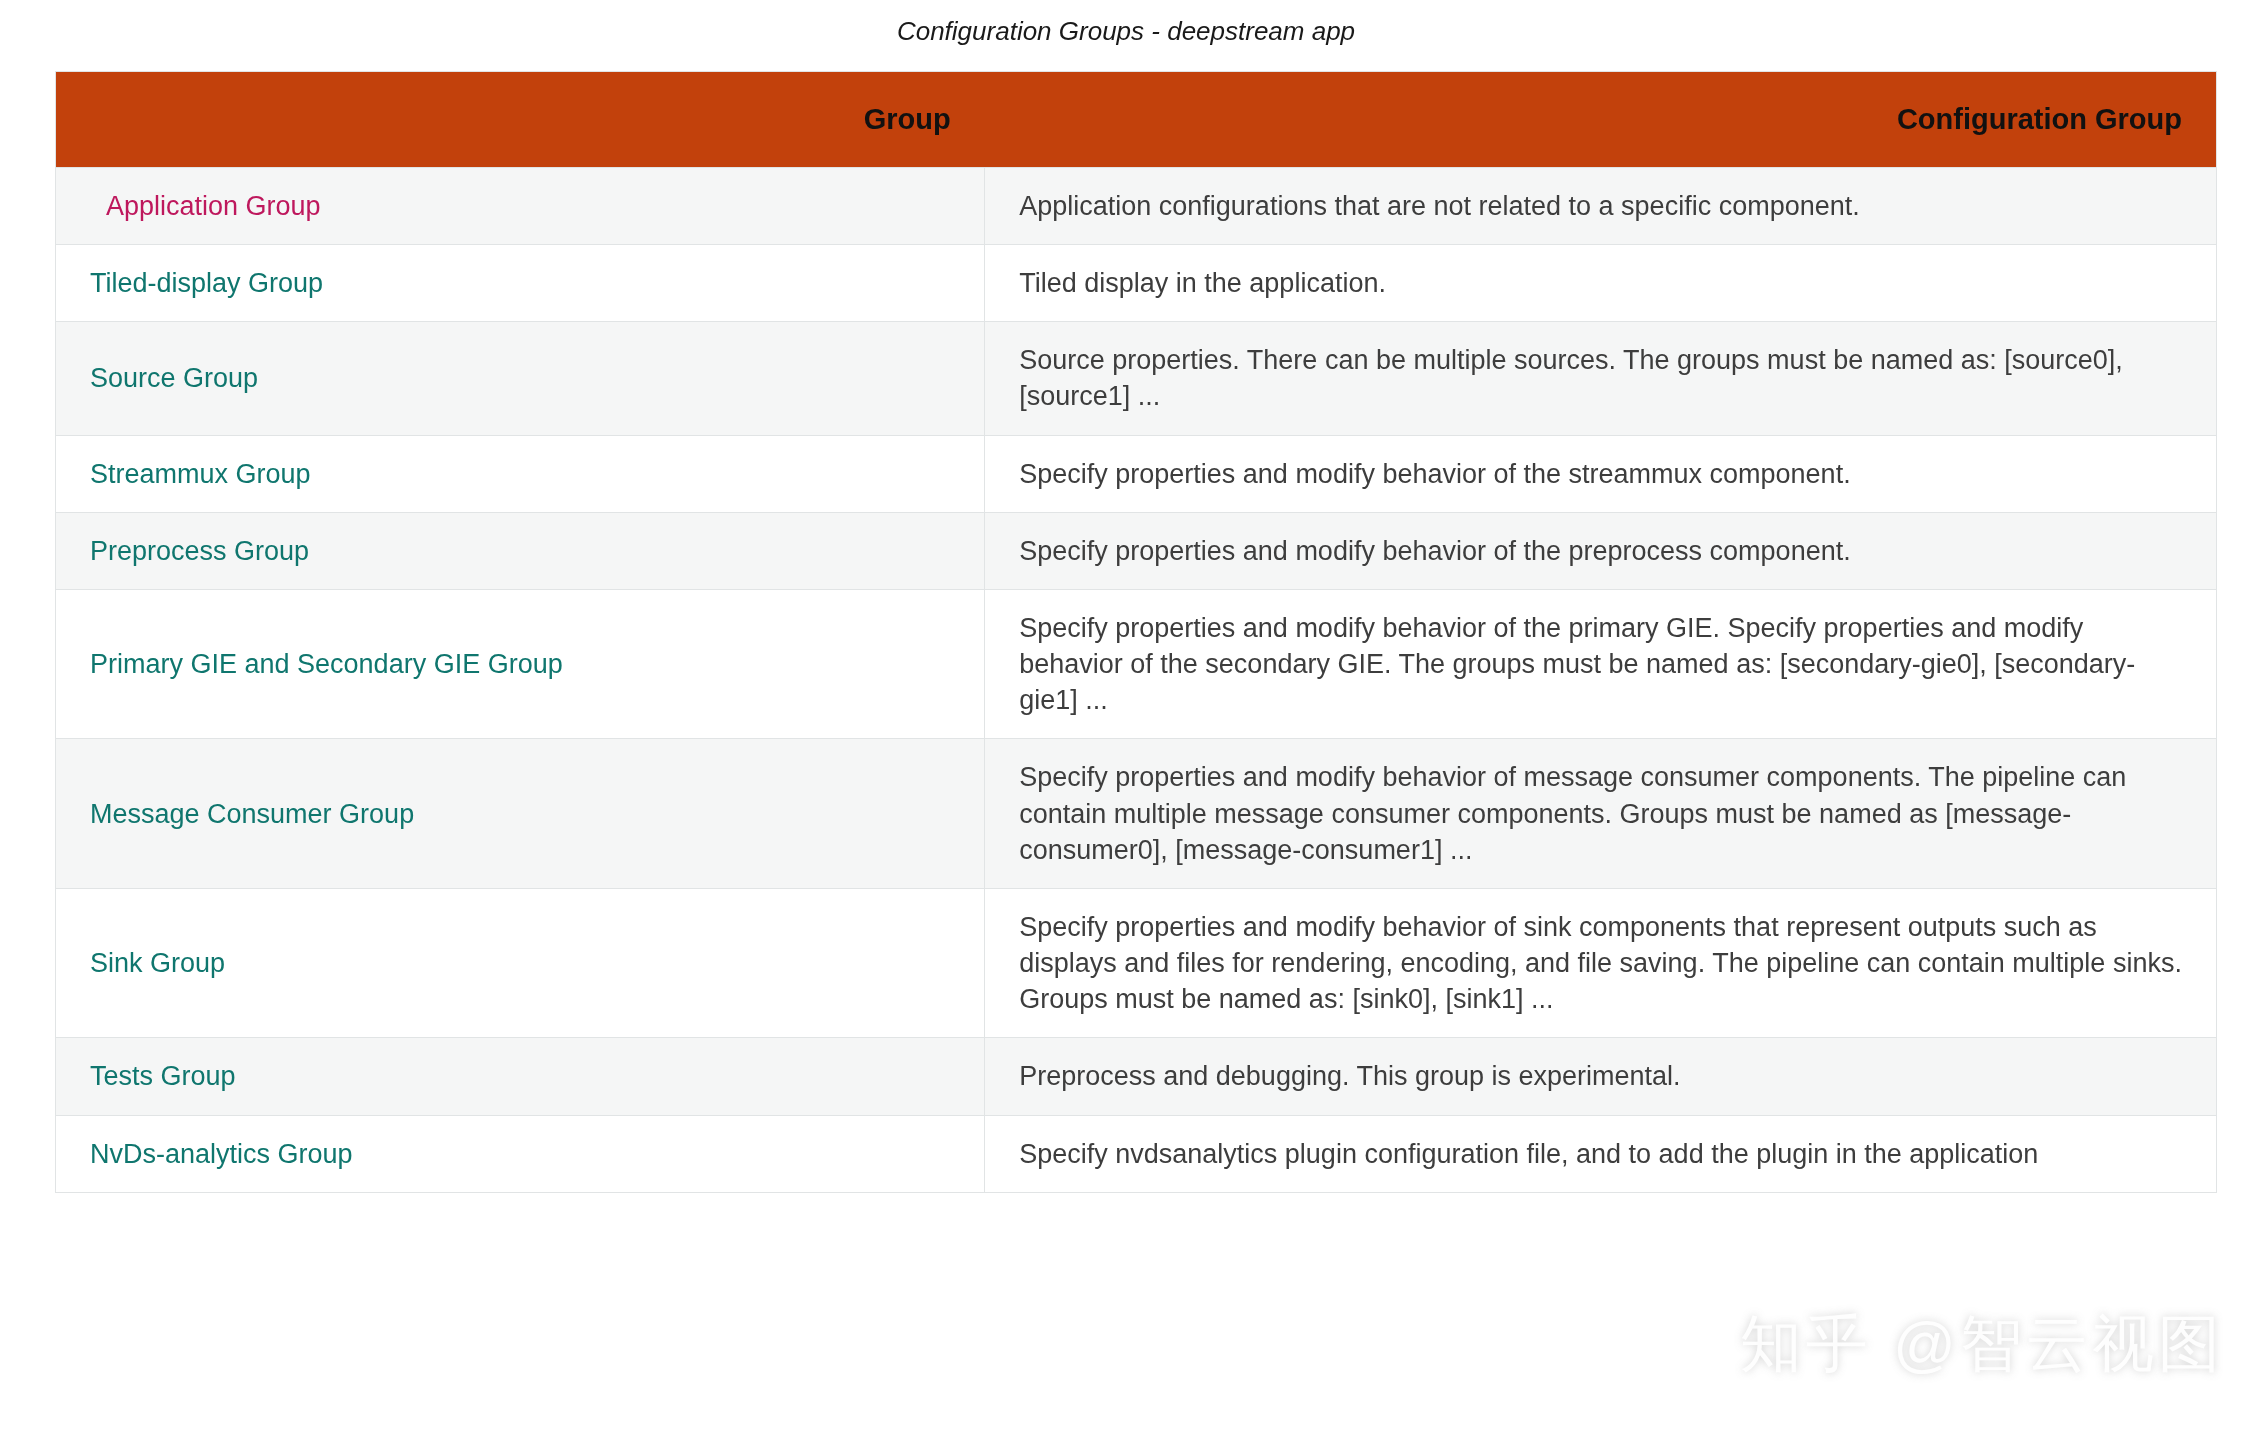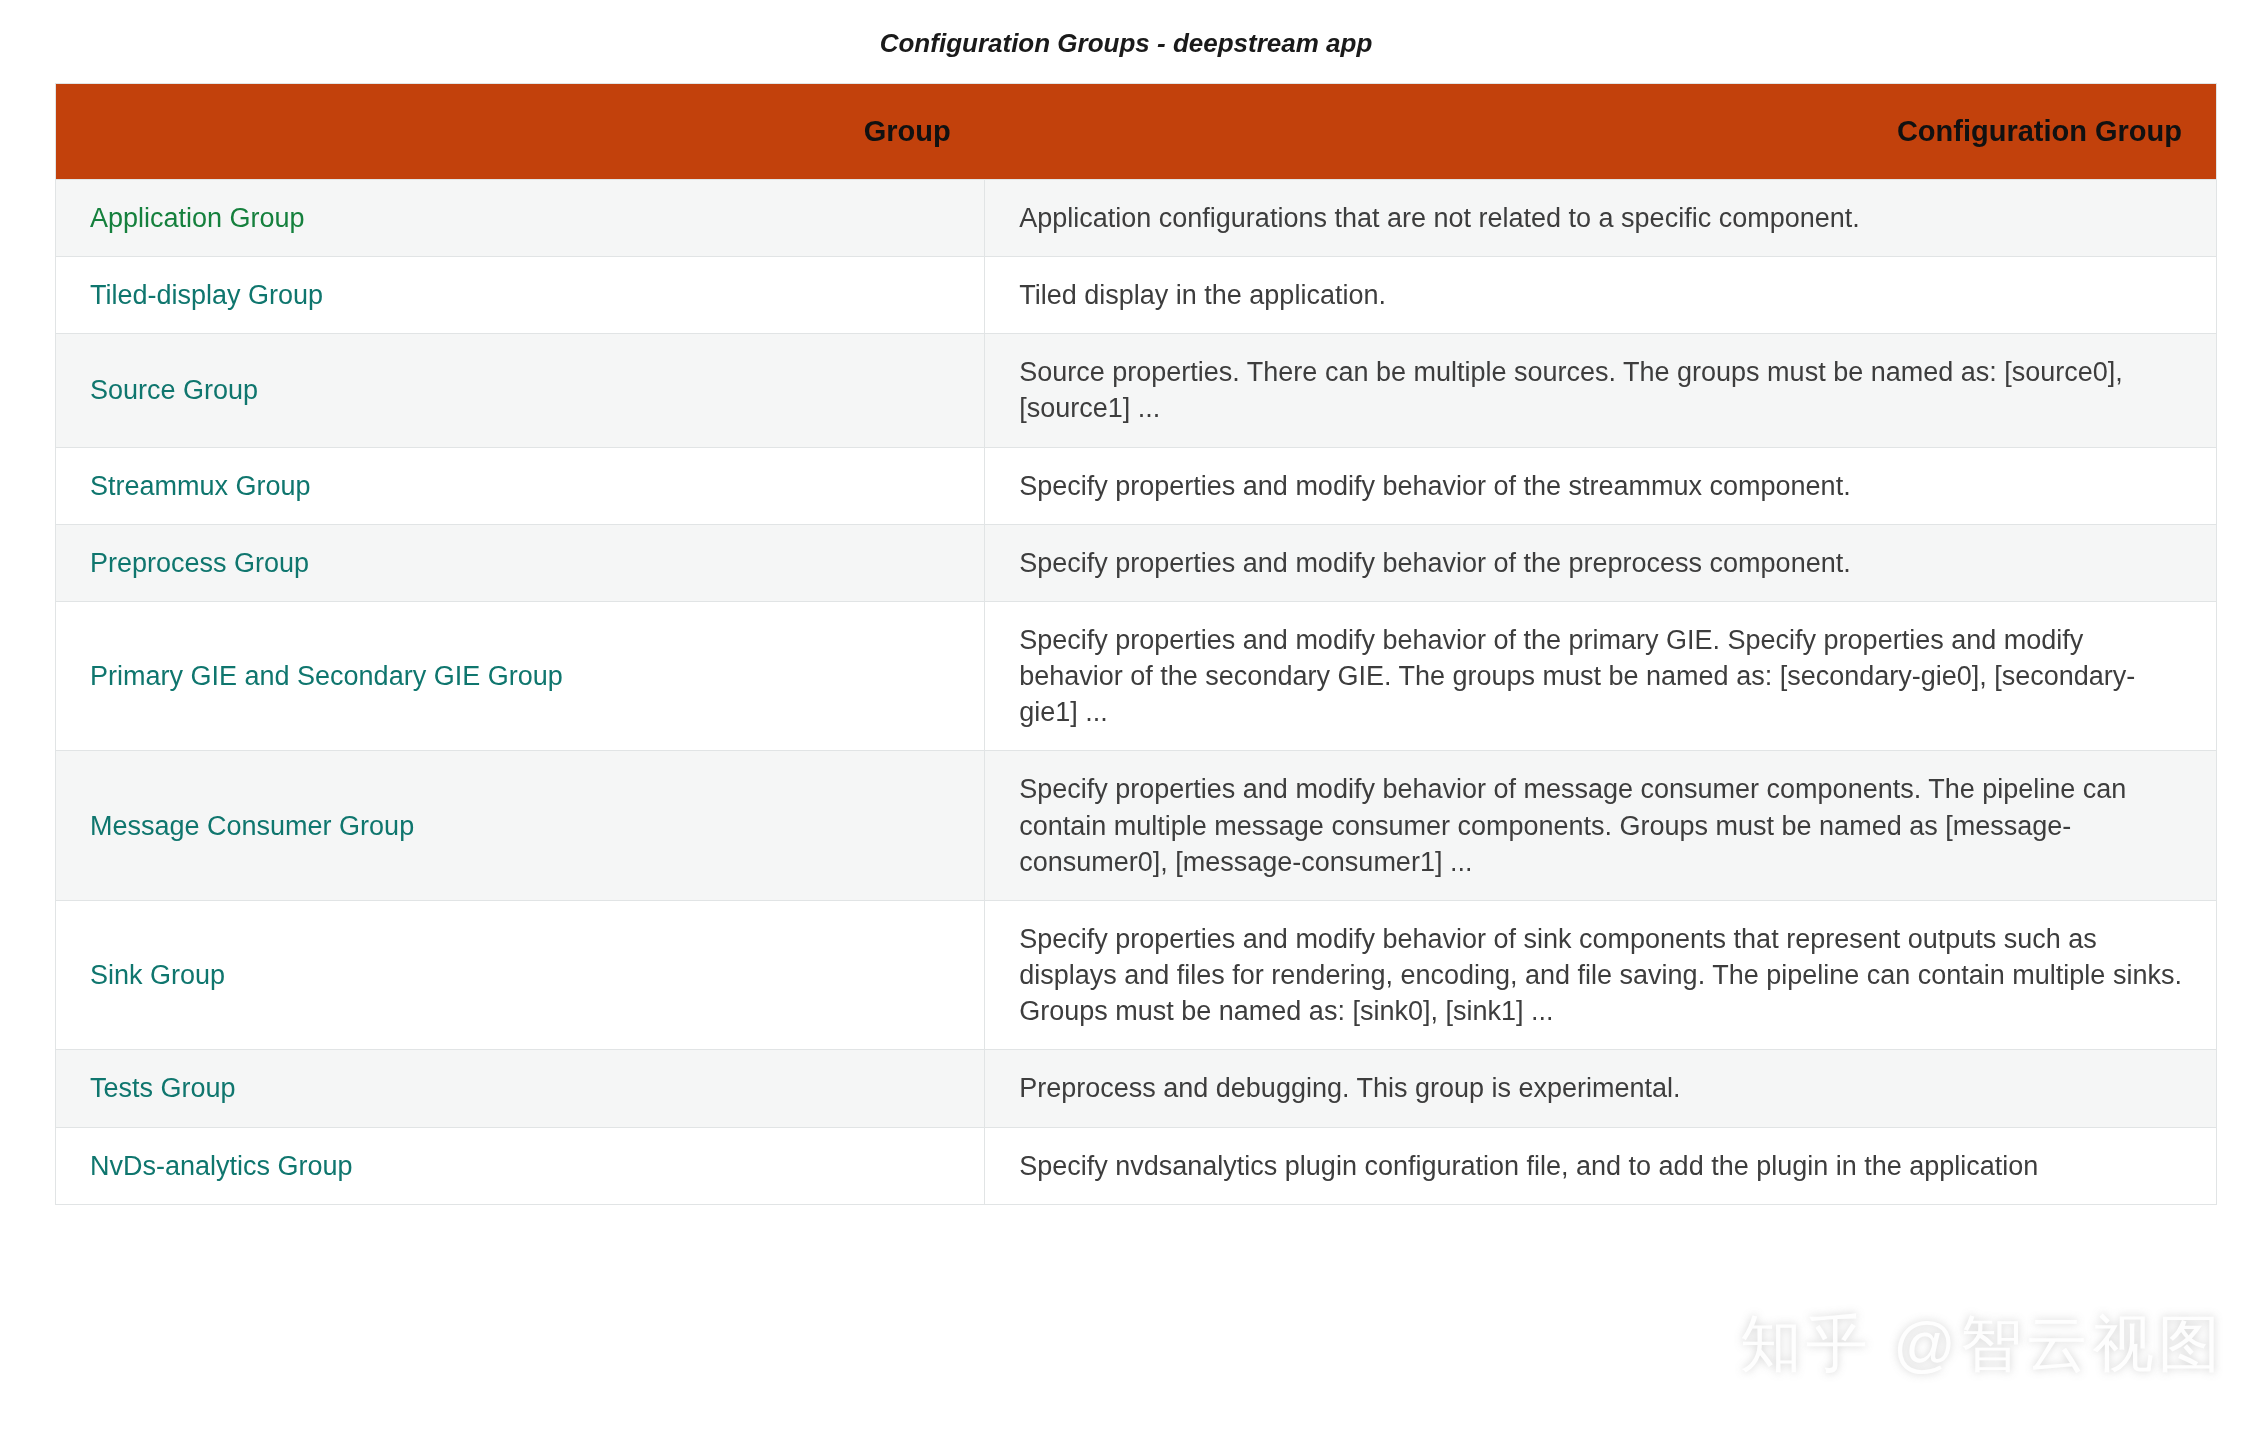--- a/index.html
+++ b/index.html
@@ -14,24 +14,24 @@
     position: relative;
     width: 2252px;
     min-height: 1438px;
     background: #ffffff;
     overflow: hidden;
   }
 
   .caption {
     text-align: center;
     font-style: italic;
-    font-weight: bold;
+    font-weight: normal;
     font-size: 26px;
     color: #1a1a1a;
-    padding-top: 28px;
+    padding-top: 16px;
     padding-bottom: 24px;
   }
 
   .tbl-wrap {
     margin: 0 36px 0 55px;
   }
 
   table.config-table {
     width: 2162px;
     border-collapse: collapse;
@@ -68,21 +68,22 @@
   tbody tr:nth-child(odd) { background: #f5f6f6; }
   tbody tr:nth-child(even) { background: #ffffff; }
 
   a.group-link {
     color: #0f766e;
     text-decoration: none;
     cursor: pointer;
   }
 
   .muted-group {
-    color: #15803d;
+    color: #be185d;
+    margin-left: 16px;
   }
 
   .watermark {
     position: absolute;
     right: 28px;
     bottom: 52px;
     font-size: 62px;
     letter-spacing: 4px;
     color: rgba(255, 255, 255, 0.92);
     text-shadow: 0 0 8px rgba(120, 120, 120, 0.35);

